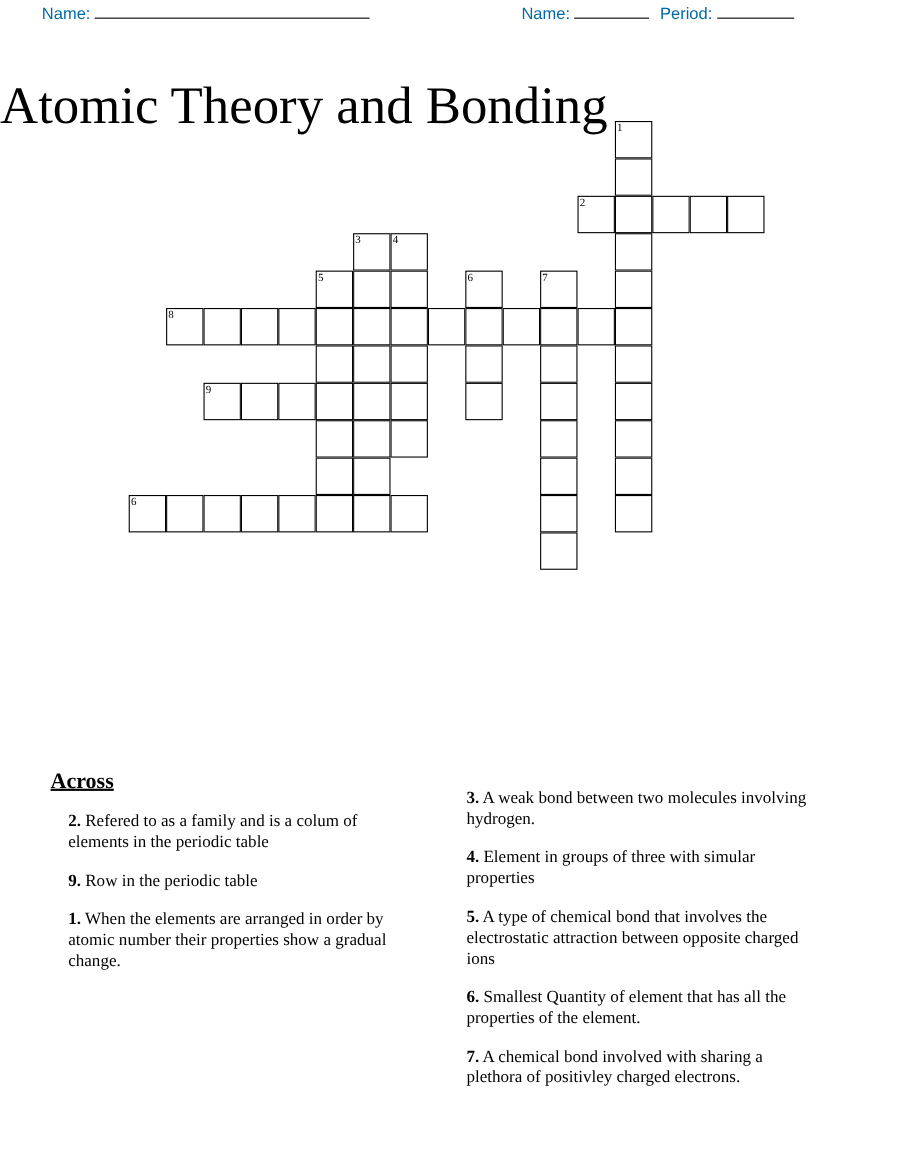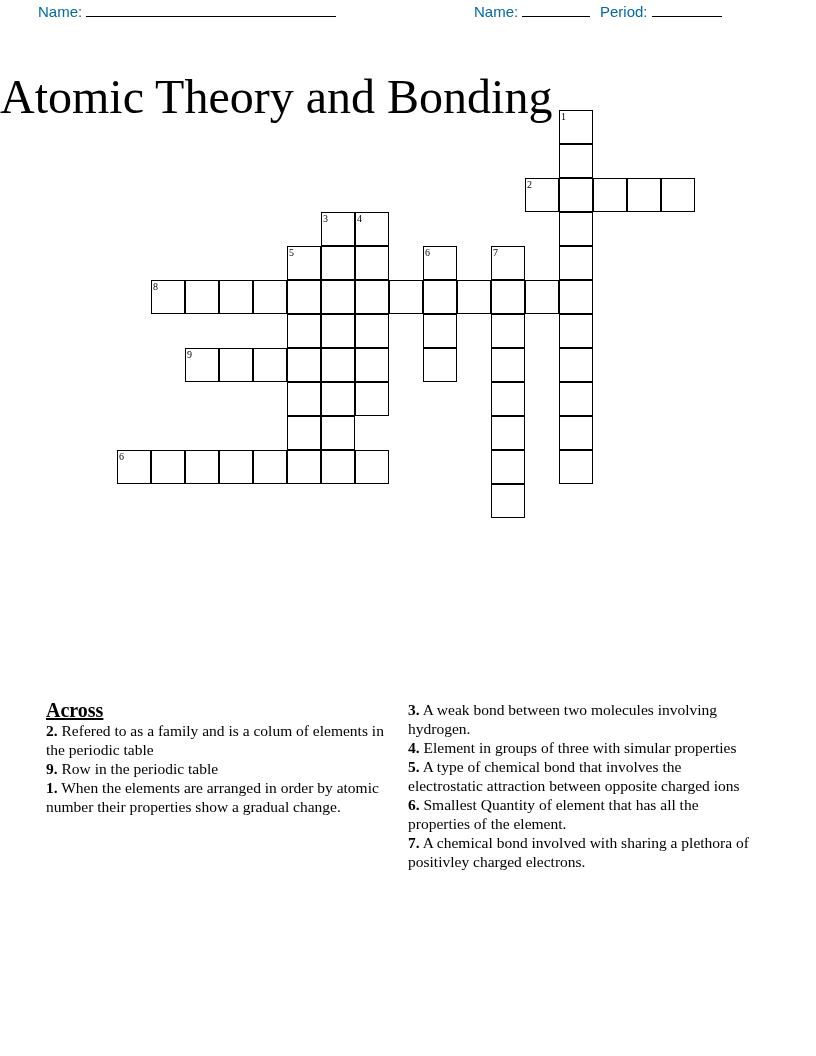--- a/index.html
+++ b/index.html
@@ -99,21 +99,21 @@
   .clue-col-right { left: 408px; width: 350px; }
 
   .section-head {
     font-weight: bold;
     text-decoration: underline;
     font-size: 20px;
     line-height: 21px;
     margin: 0 0 0 0;
   }
   .clue {
-    margin: 0;
+    margin: 16px;
     padding: 0;
     text-indent: 0;
   }
   .clue b { font-weight: bold; }
 </style>
 </head>
 <body>
 
 <div class="header-row">
   <div class="hdr-field hdr-name">

